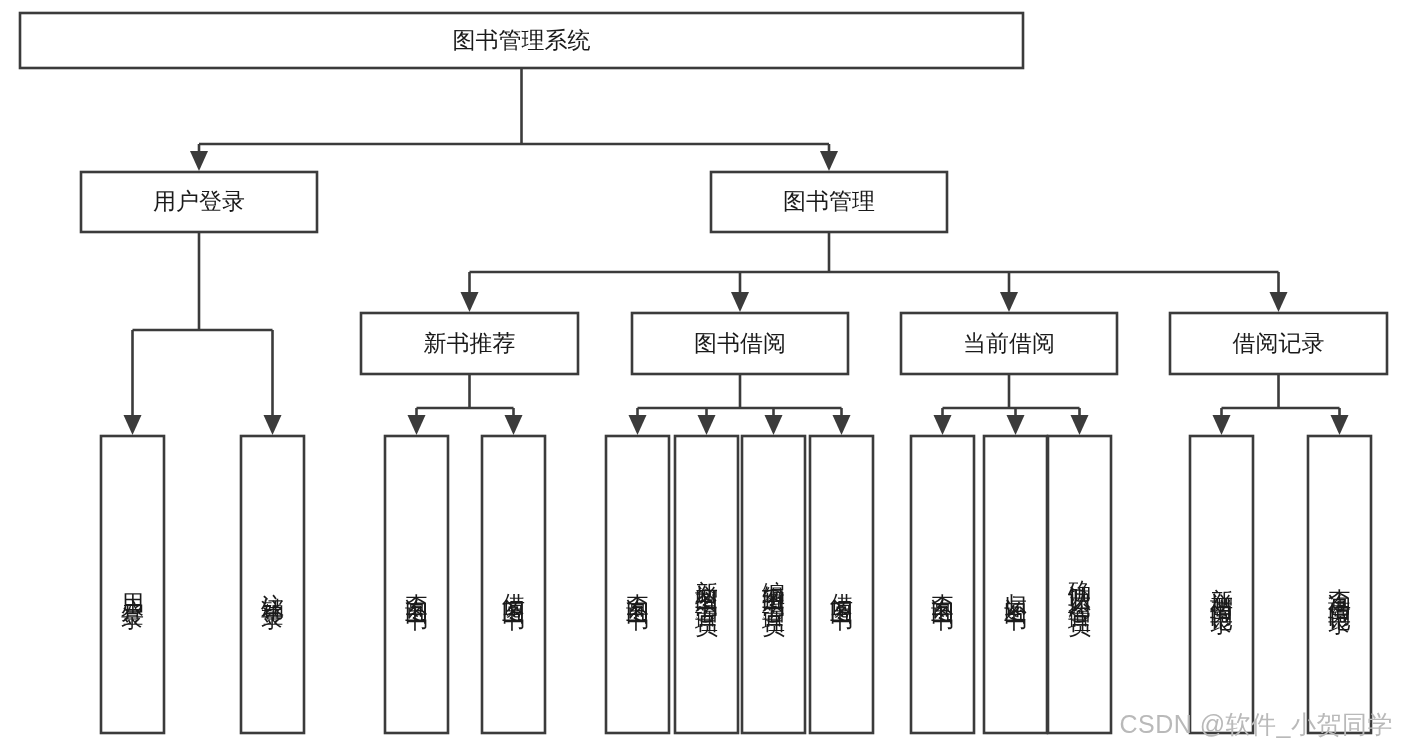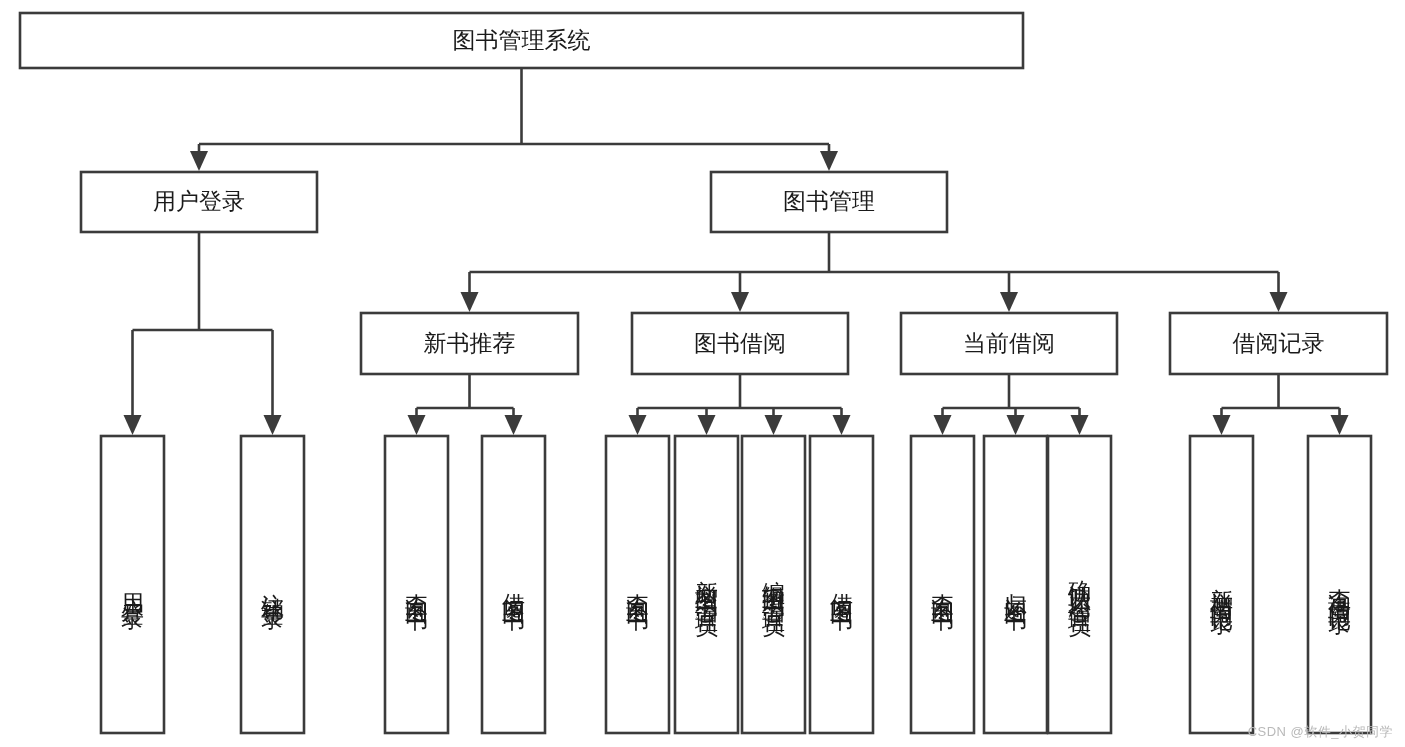--- a/index.html
+++ b/index.html
@@ -64,21 +64,21 @@
     justify-content: center;
     text-align: center;
     pointer-events: none;
     user-select: none;
   }
   .watermark {
     position: absolute;
     right: 12px;
     bottom: 6px;
     font-family: "Liberation Sans", "DejaVu Sans", sans-serif;
-    font-size: 13px;
+    font-size: 25px;
     color: #b9b9b9;
     letter-spacing: 0.5px;
     white-space: nowrap;
   }
 </style>
 </head>
 <body>
 
 <div id="diagram-root">
 

